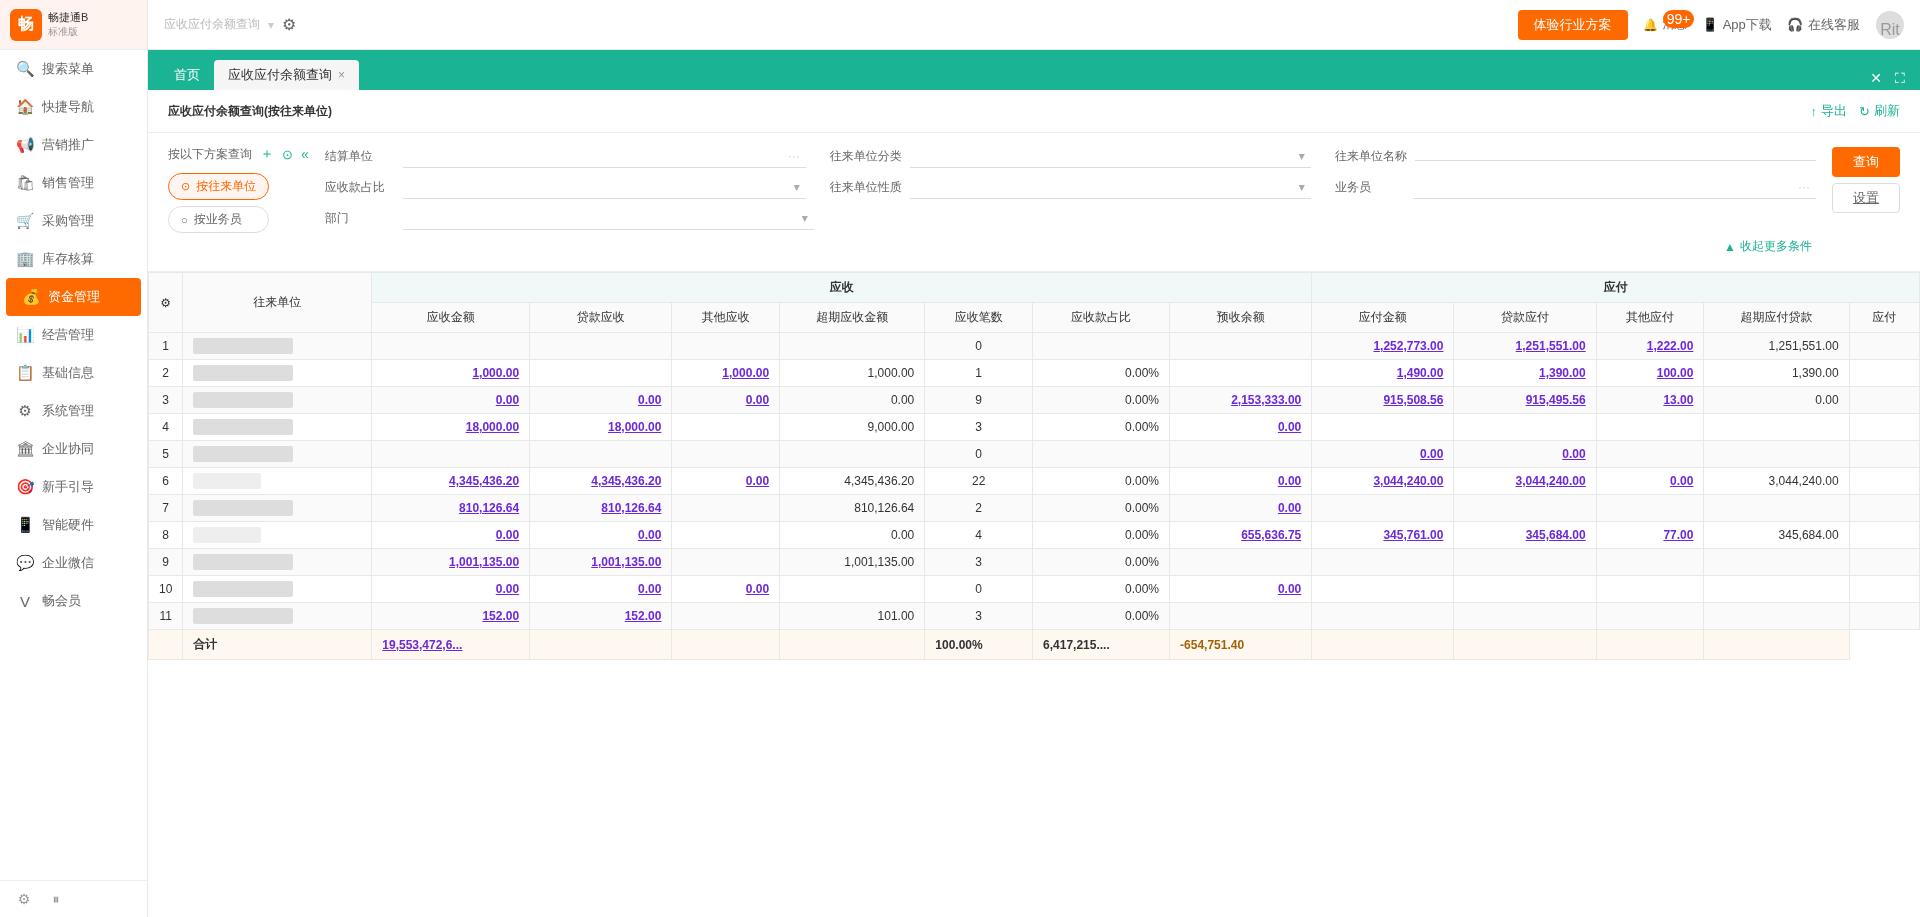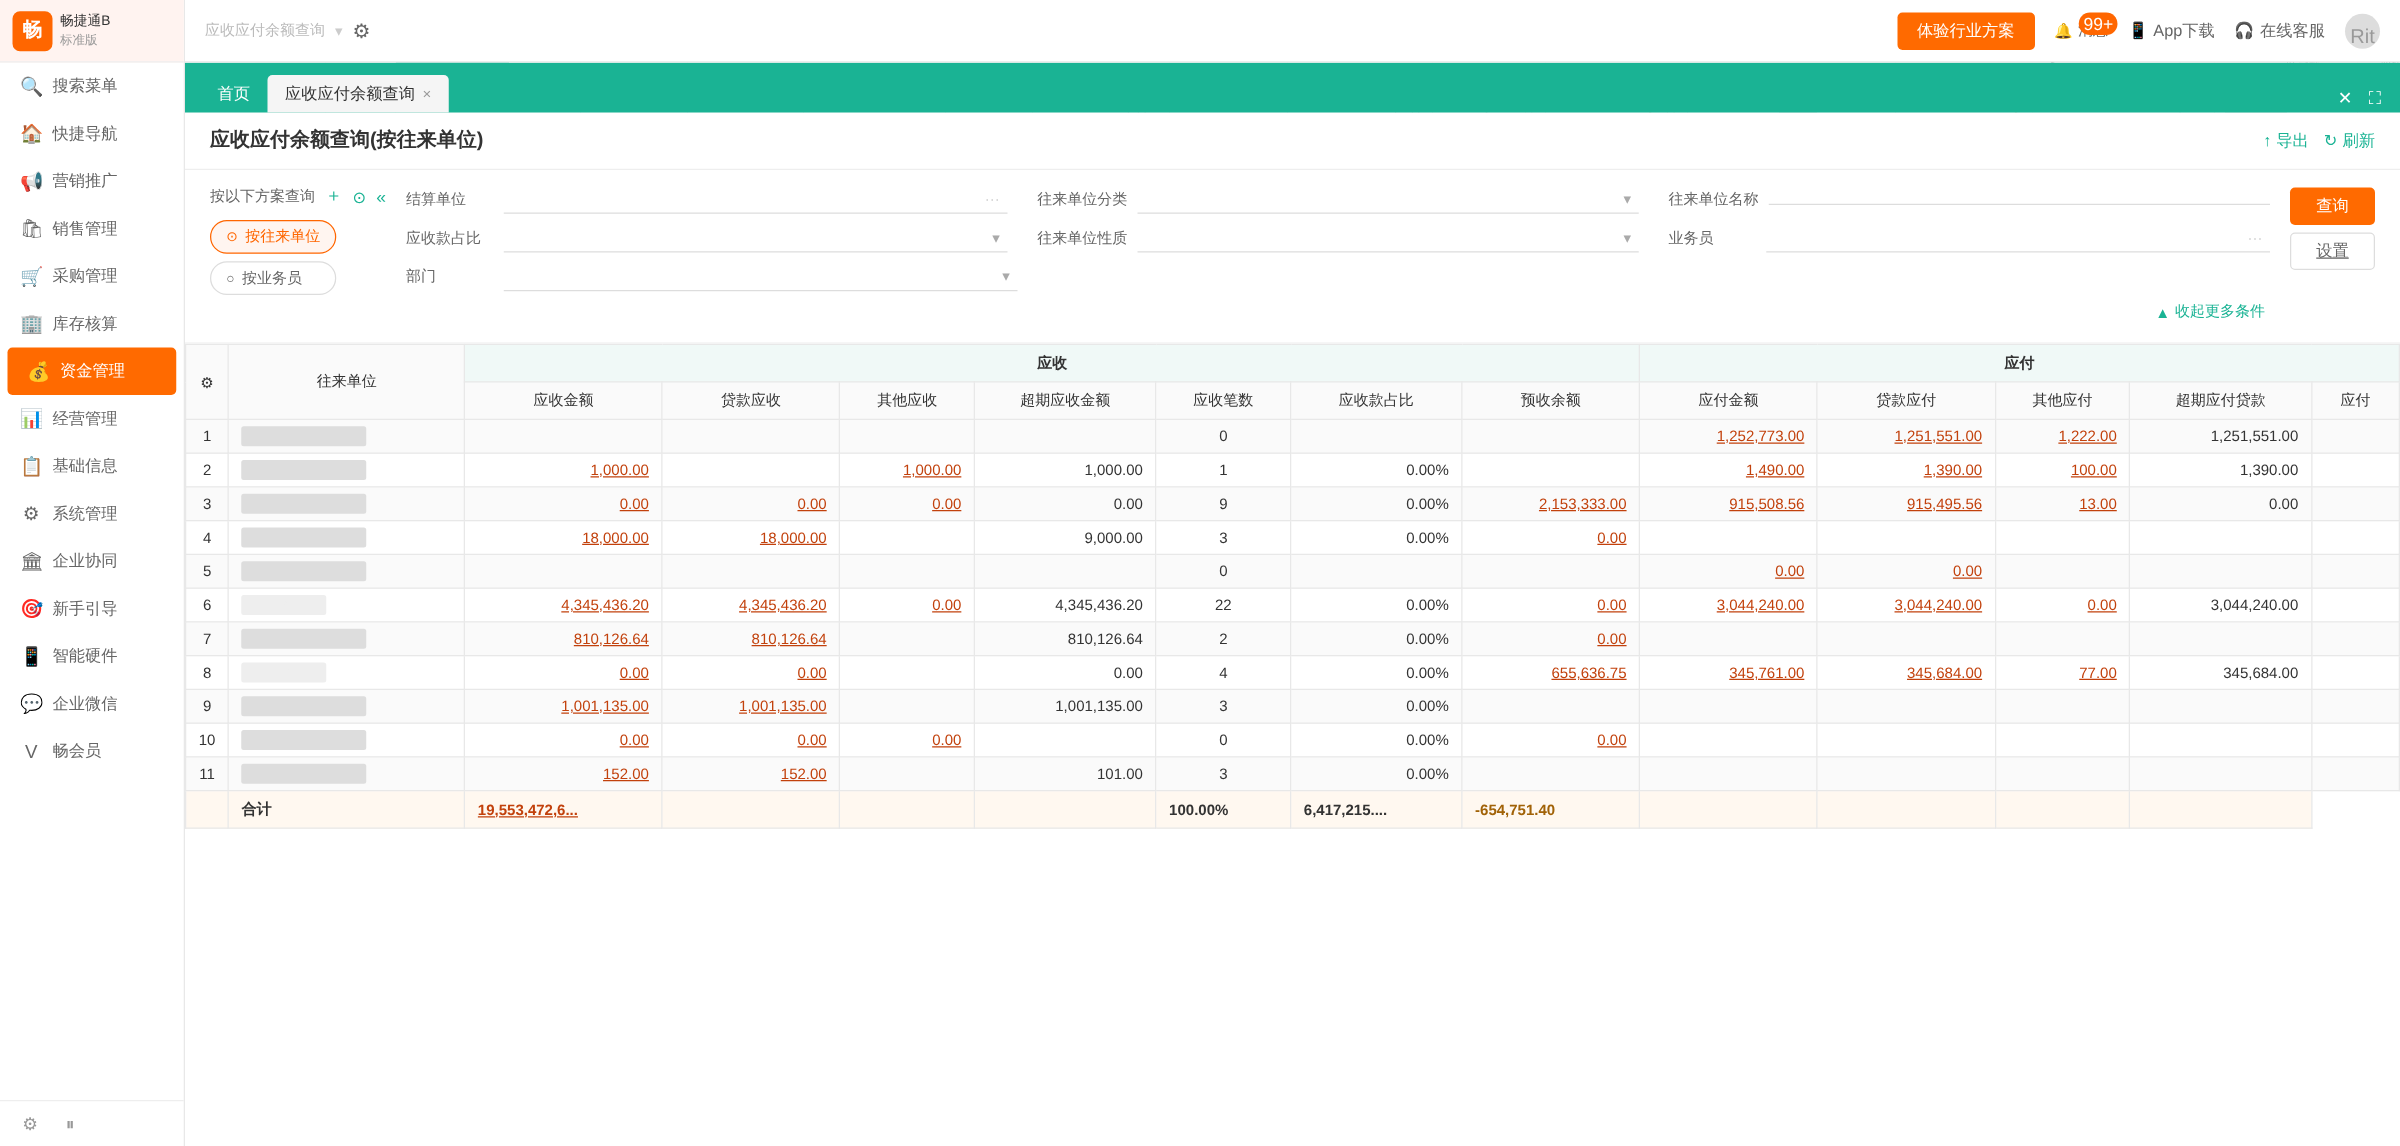--- a/index.html
+++ b/index.html
@@ -64,21 +64,21 @@
 
     
     .main-content {
       position: fixed; left: 148px; top: 90px; right: 0; bottom: 0;
       background: #f5f5f5; overflow: hidden; display: flex; flex-direction: column;
     }
     .page-header {
       background: #fff; padding: 12px 20px; display: flex; align-items: center; justify-content: space-between;
       border-bottom: 1px solid #eee;
     }
-    .page-title { font-size: 16px; font-weight: bold; color: #333; }
+    .page-title { font-size: 12px; font-weight: bold; color: #333; }
     .page-actions { display: flex; align-items: center; gap: 12px; }
     .page-action-btn { display: flex; align-items: center; gap: 4px; color: #1ab394; cursor: pointer; font-size: 13px; }
 
     
     .filter-area {
       background: #fff; padding: 12px 20px; border-bottom: 1px solid #eee;
     }
     .filter-header { display: flex; align-items: center; gap: 8px; margin-bottom: 10px; }
     .filter-label { color: #666; font-size: 12px; }
     .filter-add { color: #1ab394; cursor: pointer; font-size: 14px; }
@@ -104,21 +104,21 @@
     
     .table-container { flex: 1; overflow: auto; background: #fff; margin: 0; }
     .data-table { width: 100%; border-collapse: collapse; font-size: 12px; }
     .data-table th, .data-table td { border: 1px solid #e8e8e8; padding: 6px 10px; white-space: nowrap; }
     .data-table thead th { background: #fafafa; color: #333; font-weight: normal; text-align: center; }
     .data-table thead .group-header { background: #f0f9f7; color: #333; font-weight: bold; text-align: center; }
     .data-table tbody td { text-align: right; color: #333; }
     .data-table tbody td.name-col { text-align: left; }
     .data-table tbody td.center { text-align: center; }
     .data-table tbody tr:nth-child(odd) { background: #fafafa; }
-    .data-table .link { color: #c2410c; text-decoration: underline; cursor: pointer; }
+    .data-table .link { color: #6d28d9; text-decoration: underline; cursor: pointer; font-weight: bold; }
     .data-table tfoot td { background: #fff8f0; font-weight: bold; }
     .row-num { text-align: center !important; color: #999; width: 30px; }
 
     
     .table-container::-webkit-scrollbar { width: 6px; height: 6px; }
     .table-container::-webkit-scrollbar-thumb { background: #ccc; border-radius: 3px; }
 
     .window-controls { display: flex; gap: 8px; align-items: center; }
     .win-btn { width: 16px; height: 16px; display: flex; align-items: center; justify-content: center; cursor: pointer; color: #999; font-size: 14px; }
   </style>

